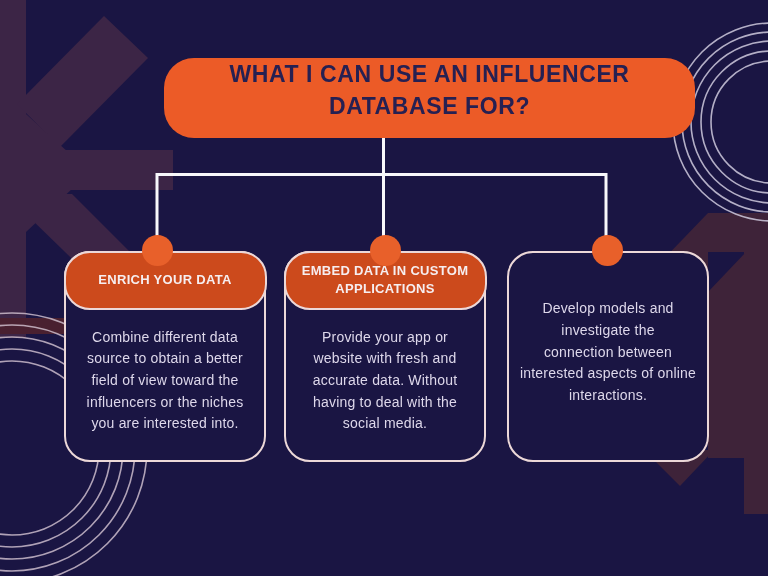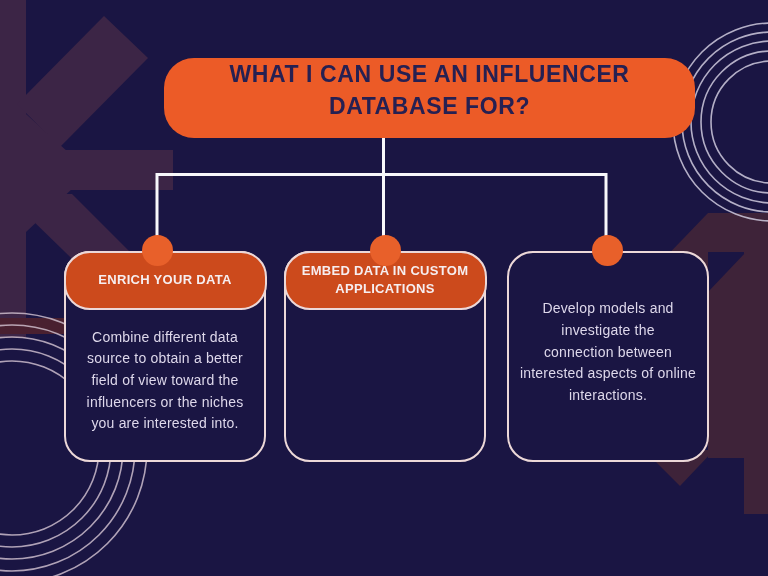--- a/index.html
+++ b/index.html
@@ -154,20 +154,27 @@
 influencers or the niches
 you are interested into.</span>
     </div>
   </div>
 
   <div class="abs card" id="card-2">
     <div class="card-header">
       <span class="card-header-text">EMBED DATA IN CUSTOM
 APPLICATIONS</span>
     </div>
+    <div class="card-body">
+      <span class="card-body-text">Provide your app or
+website with fresh and
+accurate data. Without
+having to deal with the
+social media.</span>
+    </div>
   </div>
 
   <div class="abs card" id="card-3">
     <div class="card-body">
       <span class="card-body-text">Develop models and
 investigate the
 connection between
 interested aspects of online
 interactions.</span>
     </div>

